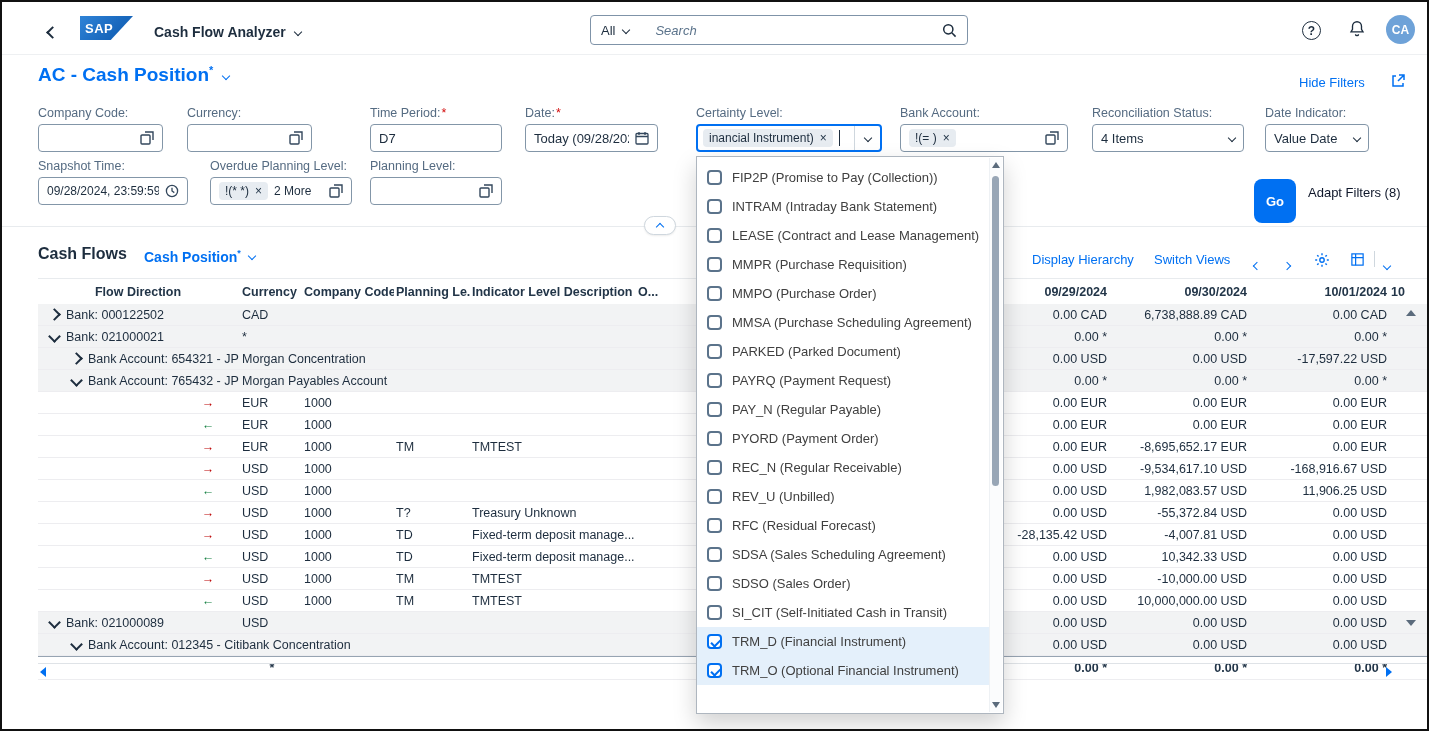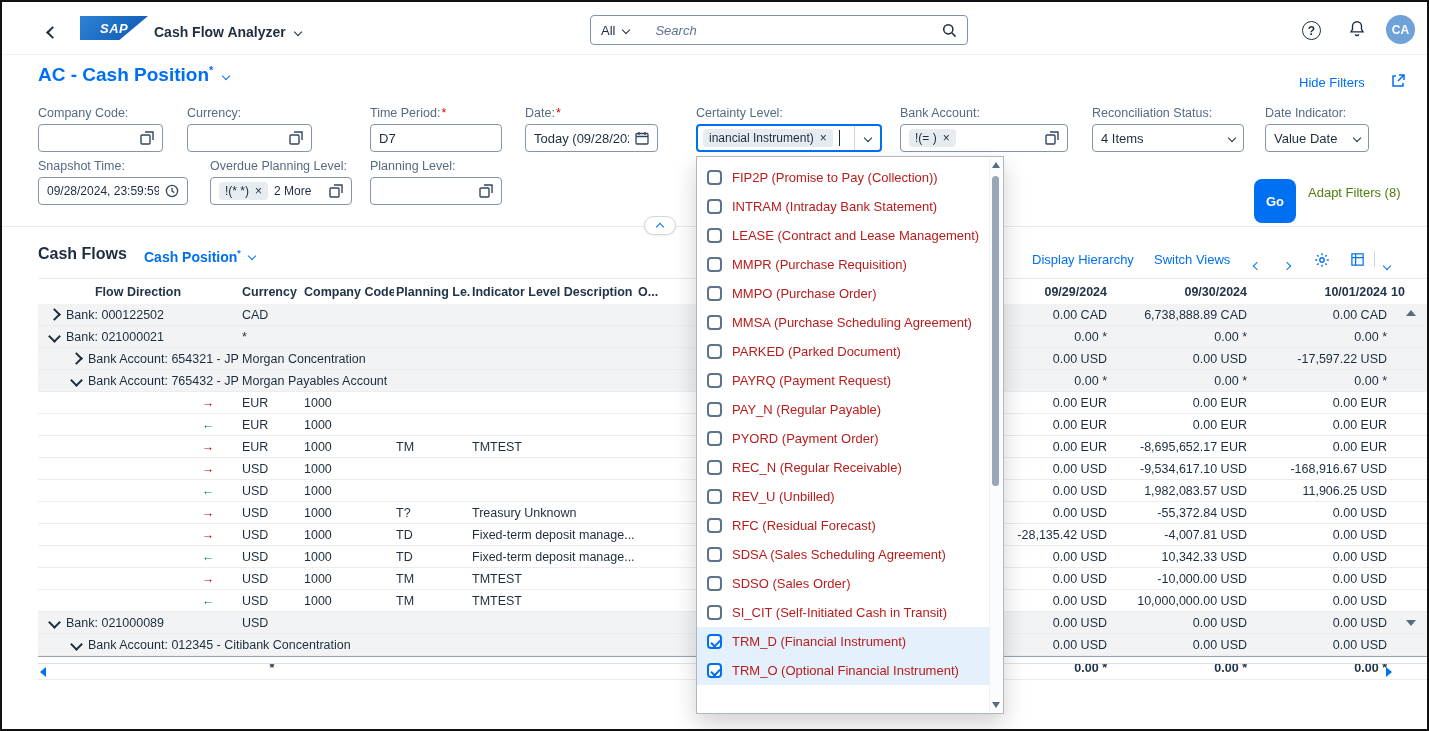--- a/index.html
+++ b/index.html
@@ -8,21 +8,21 @@
   
   .chv{display:inline-block;width:7px;height:7px;border-right:2px solid currentColor;border-bottom:2px solid currentColor;}
   .chv.r{transform:rotate(-45deg);}
   .chv.d{transform:rotate(45deg);}
   .chv.l{transform:rotate(135deg);}
   .chv.u{transform:rotate(-135deg);}
   .chv.sm{width:5px;height:5px;border-width:1.5px;}
   
   .shell{position:absolute;left:0;top:0;right:0;height:52px;background:#fff;border-bottom:1px solid #eef0f2;}
   .back{position:absolute;left:46px;top:21px;color:#1d2d3e;}
-  .logo{position:absolute;left:78px;top:14px;width:48px;height:24px;background:linear-gradient(135deg,#2f83d7,#0b57ad);clip-path:polygon(0 0,100% 0,58% 100%,0 100%);color:#fff;font-style:italic;font-weight:bold;font-size:13px;display:flex;align-items:center;padding-left:20px;letter-spacing:.5px;}
+  .logo{position:absolute;left:78px;top:14px;width:48px;height:24px;background:linear-gradient(135deg,#2f83d7,#0b57ad);clip-path:polygon(0 0,100% 0,58% 100%,0 100%);color:#fff;font-weight:bold;font-size:13px;display:flex;align-items:center;padding-left:5px;letter-spacing:.5px;}
   .apptitle{position:absolute;left:152px;top:22px;font-size:14px;font-weight:700;color:#1d2d3e;display:flex;align-items:center;gap:9px;}
   .search{position:absolute;left:588px;top:13px;width:378px;height:30px;border:1px solid #7f93a8;border-radius:4px;background:#fff;display:flex;align-items:center;padding:0 10px;gap:8px;font-size:13px;color:#1d2d3e;box-sizing:border-box;}
   .search .ph{font-style:italic;color:#5b738b;margin-left:18px;}
   .search .mag{margin-left:auto;}
   .help{position:absolute;left:1300px;top:19px;width:19px;height:19px;border:1.5px solid #1d2d3e;border-radius:50%;display:flex;align-items:center;justify-content:center;font-size:12px;font-weight:bold;color:#1d2d3e;box-sizing:border-box;}
   .bell{position:absolute;left:1346px;top:17px;}
   .avatar{position:absolute;left:1384px;top:13px;width:29px;height:29px;border-radius:50%;background:#6ea2d8;color:#fff;font-size:12px;font-weight:700;display:flex;align-items:center;justify-content:center;}
   
   .ptitle{position:absolute;left:36px;top:62px;font-size:19px;font-weight:700;color:#0070f2;display:flex;align-items:flex-start;gap:10px;}
   .ptitle sup{font-size:11px;}
@@ -36,21 +36,21 @@
   .fin{height:28px;border:1px solid #8396a8;border-radius:4px;background:#fff;display:flex;align-items:center;padding:0 8px;font-size:13px;color:#1d2d3e;gap:6px;box-sizing:border-box;}
   .fin .grow{flex:1;white-space:nowrap;overflow:hidden;}
   .fin svg{flex:none;color:#33475c;}
   .fin.focus{border:2px solid #0070f2;padding:0 0 0 5px;}
   .token{background:#e7ecf1;border-radius:4px;padding:2px 6px;font-size:12px;color:#1d2d3e;display:flex;align-items:center;gap:6px;white-space:nowrap;overflow:hidden;max-width:128px;flex:none;justify-content:flex-end;}
   .token .x{color:#223548;}
   .caret{width:1px;height:16px;background:#1d2d3e;flex:none;}
   .combo-arrow{width:25px;align-self:stretch;border-left:1px solid #cfd7de;display:flex;align-items:center;justify-content:center;color:#1d2d3e;margin-left:auto;flex:none;}
   .more{font-size:12px;color:#1d2d3e;white-space:nowrap;}
   .gobtn{position:absolute;left:1252px;top:177px;width:42px;height:44px;background:#0070f2;border-radius:8px;color:#fff;font-size:13px;font-weight:600;display:flex;align-items:center;justify-content:center;}
-  .adapt{position:absolute;left:1306px;top:183px;font-size:13px;color:#4d7c0f;white-space:nowrap;}
+  .adapt{position:absolute;left:1306px;top:183px;font-size:13px;color:#0f172a;white-space:nowrap;}
   .fdivider{position:absolute;left:0;right:0;top:224px;border-top:1px solid #e8ebee;}
   .collapse-btn{position:absolute;left:642px;top:214px;width:32px;height:19px;border:1px solid #cfd7de;border-radius:10px;background:#fff;display:flex;align-items:center;justify-content:center;color:#0070f2;box-shadow:0 1px 2px rgba(0,0,0,.08);box-sizing:border-box;}
   .collapse-btn .chv{margin-top:3px;}
   
   .tbar-title{position:absolute;left:36px;top:243px;font-size:16px;font-weight:700;color:#1d2d3e;}
   .tbar-view{position:absolute;left:142px;top:246px;font-size:14px;font-weight:600;color:#0070f2;display:flex;align-items:center;gap:8px;}
   .tbar-view sup{font-size:9px;}
   .tlink{position:absolute;top:250px;font-size:13px;color:#0070f2;white-space:nowrap;}
   .ticon{position:absolute;top:250px;color:#0070f2;}
   .tsep{position:absolute;top:249px;width:1px;height:16px;background:#cfd7de;}
@@ -94,21 +94,21 @@
   
   .tri{width:0;height:0;position:absolute;}
   .vsb-up{left:1404px;top:308px;border:5px solid transparent;border-top:none;border-bottom:6px solid #5b6b7c;}
   .vsb-down{left:1404px;top:618px;border:5px solid transparent;border-bottom:none;border-top:6px solid #5b6b7c;}
   .hsb-line{position:absolute;left:36px;width:1393px;top:661px;border-top:1px solid #dfe3e7;}
   .hsb-left{left:38px;top:665px;border:5px solid transparent;border-left:none;border-right:6px solid #0070f2;}
   .hsb-right{left:1384px;top:665px;border:5px solid transparent;border-right:none;border-left:6px solid #0070f2;}
   
   .dd{position:absolute;left:694px;top:154px;width:308px;height:558px;background:#fff;border:1px solid #aeb6bf;box-shadow:0 10px 22px rgba(0,0,0,.18);z-index:60;box-sizing:border-box;}
   .ddlist{position:absolute;left:0;top:0;right:13px;bottom:0;overflow:hidden;padding-top:6px;}
-  .ddi{height:29px;display:flex;align-items:center;gap:10px;padding:0 10px;font-size:13px;color:#b91c1c;}
+  .ddi{height:29px;display:flex;align-items:center;gap:10px;padding:0 10px;font-size:13px;color:#404040;}
   .ddi.hl{background:#e4f0fb;}
   .ddl{white-space:nowrap;overflow:hidden;}
   .cb{width:15px;height:15px;border:2px solid #5b738b;border-radius:4px;flex:none;position:relative;background:#fff;box-sizing:border-box;}
   .cb.checked{border-color:#0070f2;}
   .cb.checked::after{content:'';position:absolute;left:1.5px;top:2.5px;width:8px;height:4px;border-left:2px solid #0070f2;border-bottom:2px solid #0070f2;transform:rotate(-45deg);}
   .ddsb{position:absolute;right:1px;top:1px;bottom:1px;width:12px;background:#fbfcfd;border-left:1px solid #eef1f4;}
   .ddsb .up{position:absolute;left:2px;top:4px;width:0;height:0;border:4px solid transparent;border-top:none;border-bottom:6px solid #5b6b7c;}
   .ddsb .down{position:absolute;left:2px;bottom:4px;width:0;height:0;border:4px solid transparent;border-bottom:none;border-top:6px solid #5b6b7c;}
   .ddsb .thumb{position:absolute;left:2px;top:18px;width:7px;height:310px;background:#98a6b6;border-radius:4px;}
 </style>

